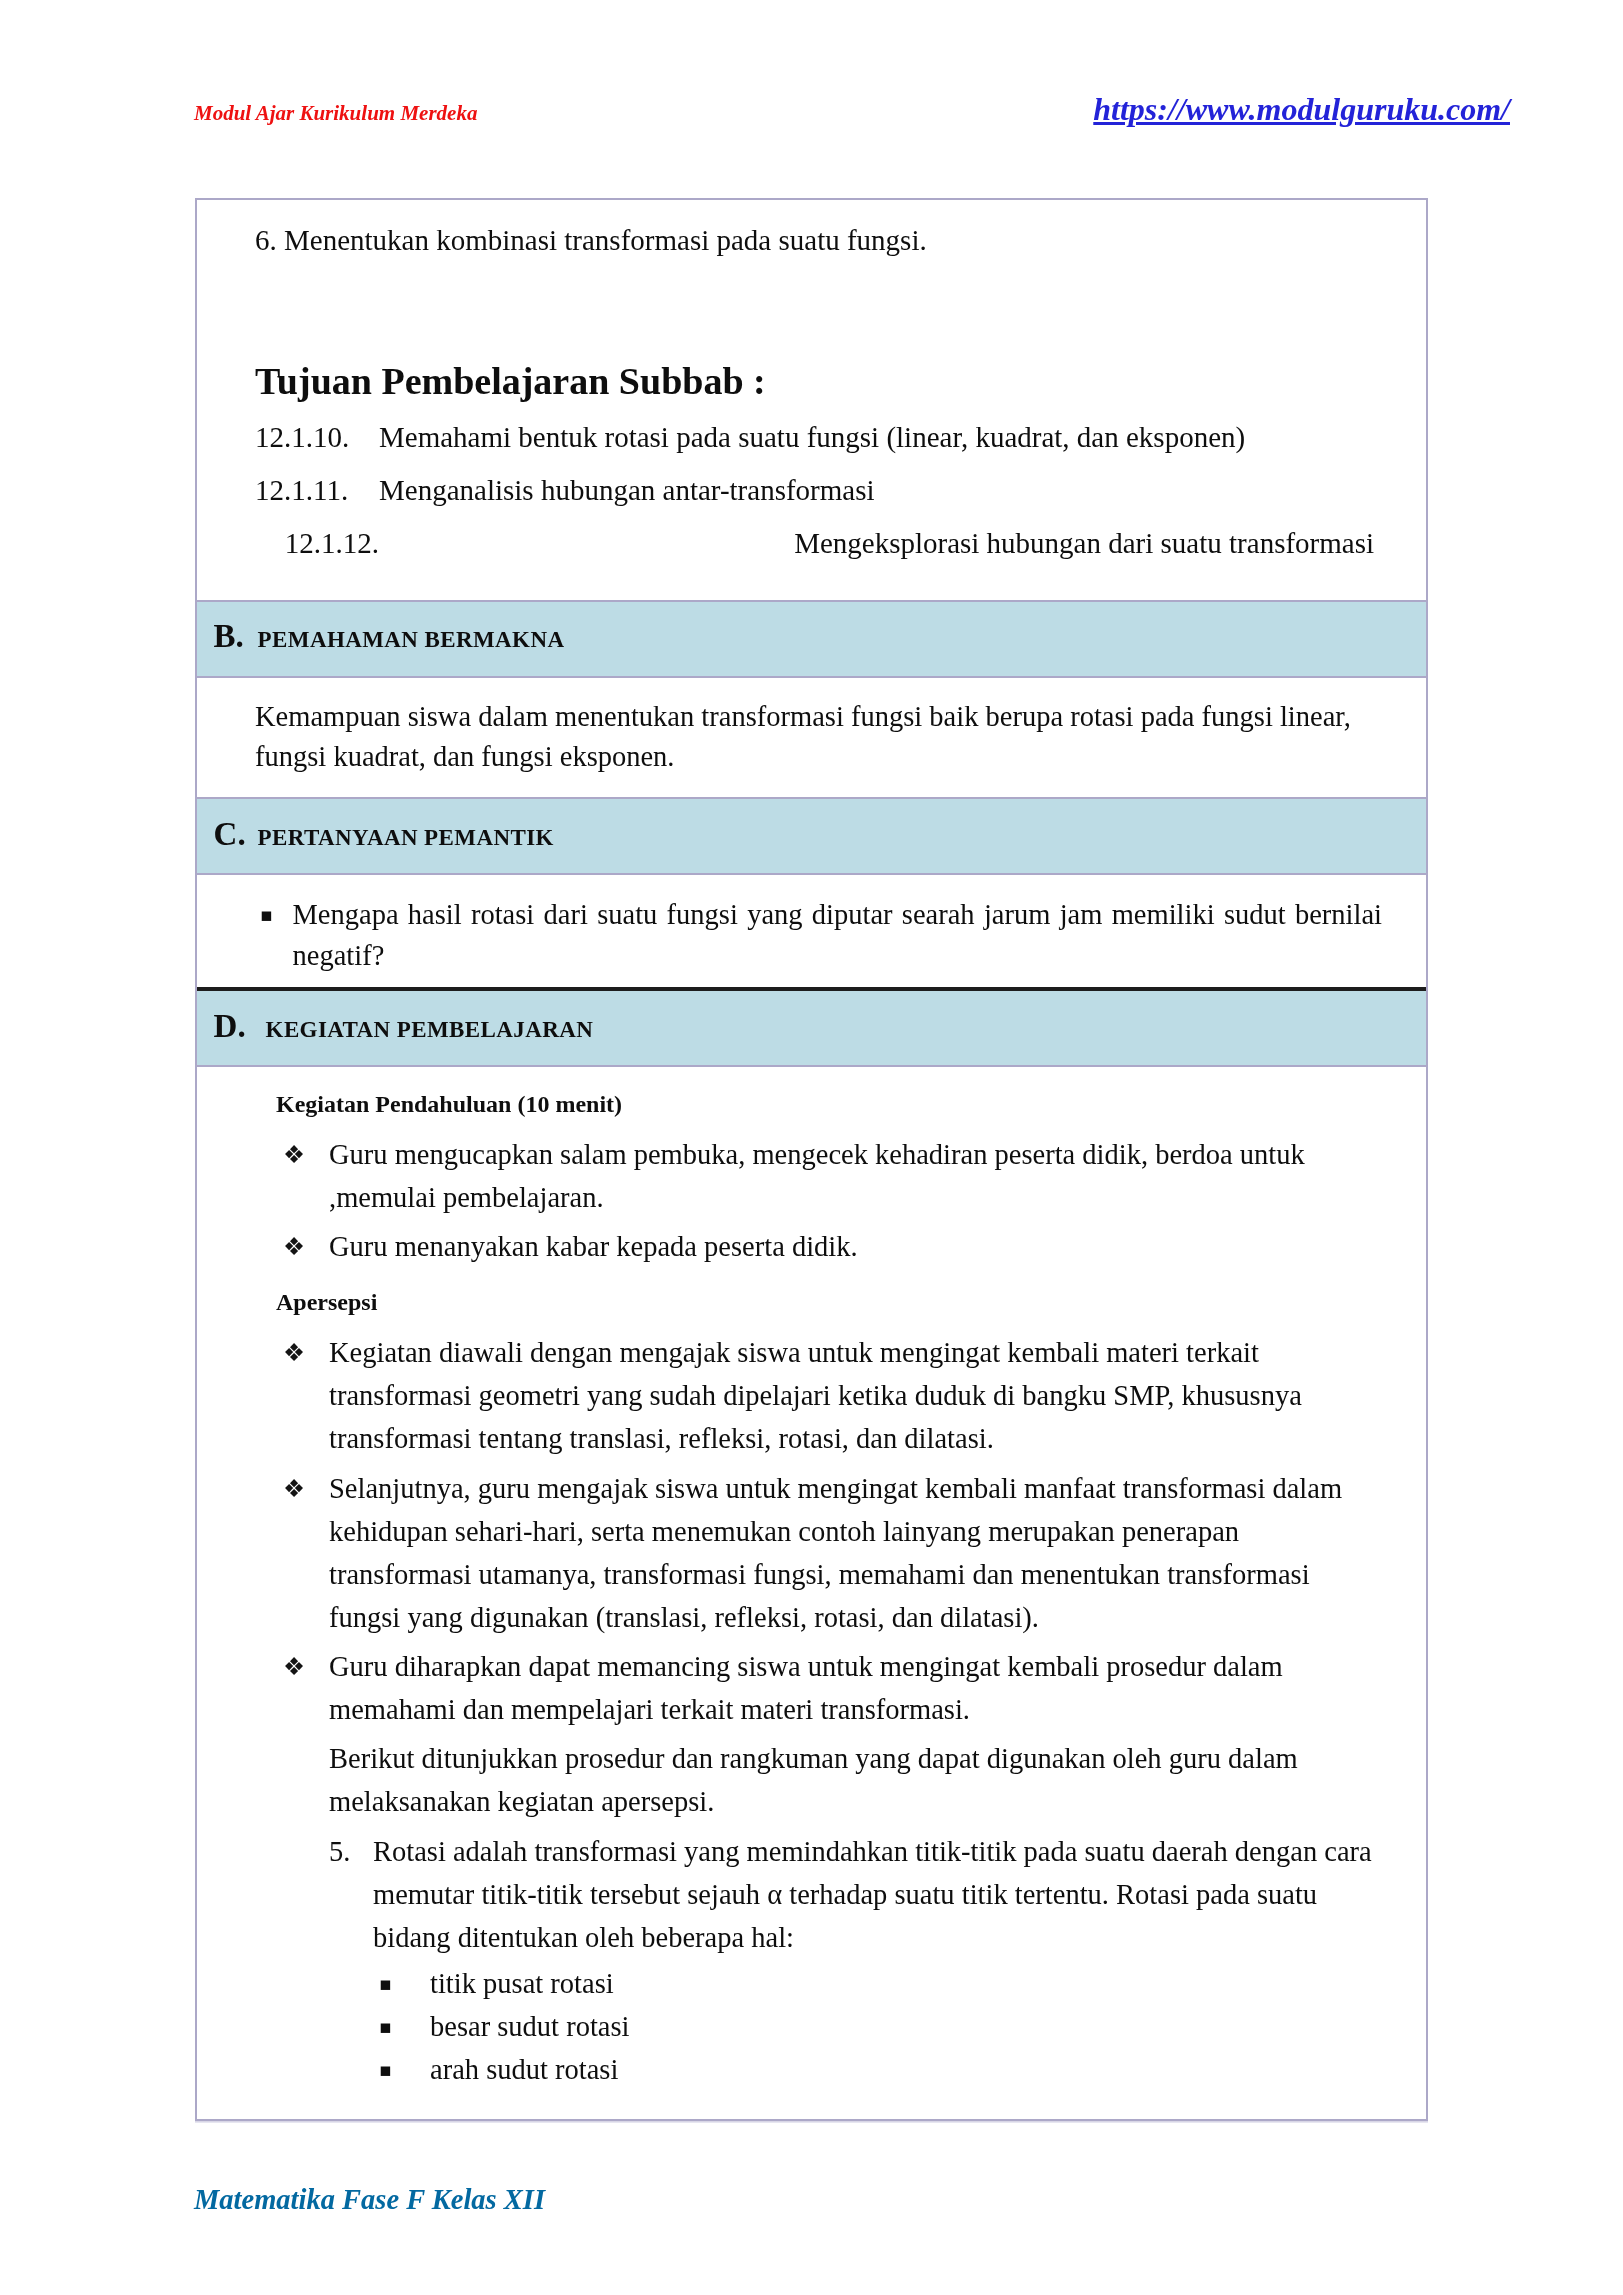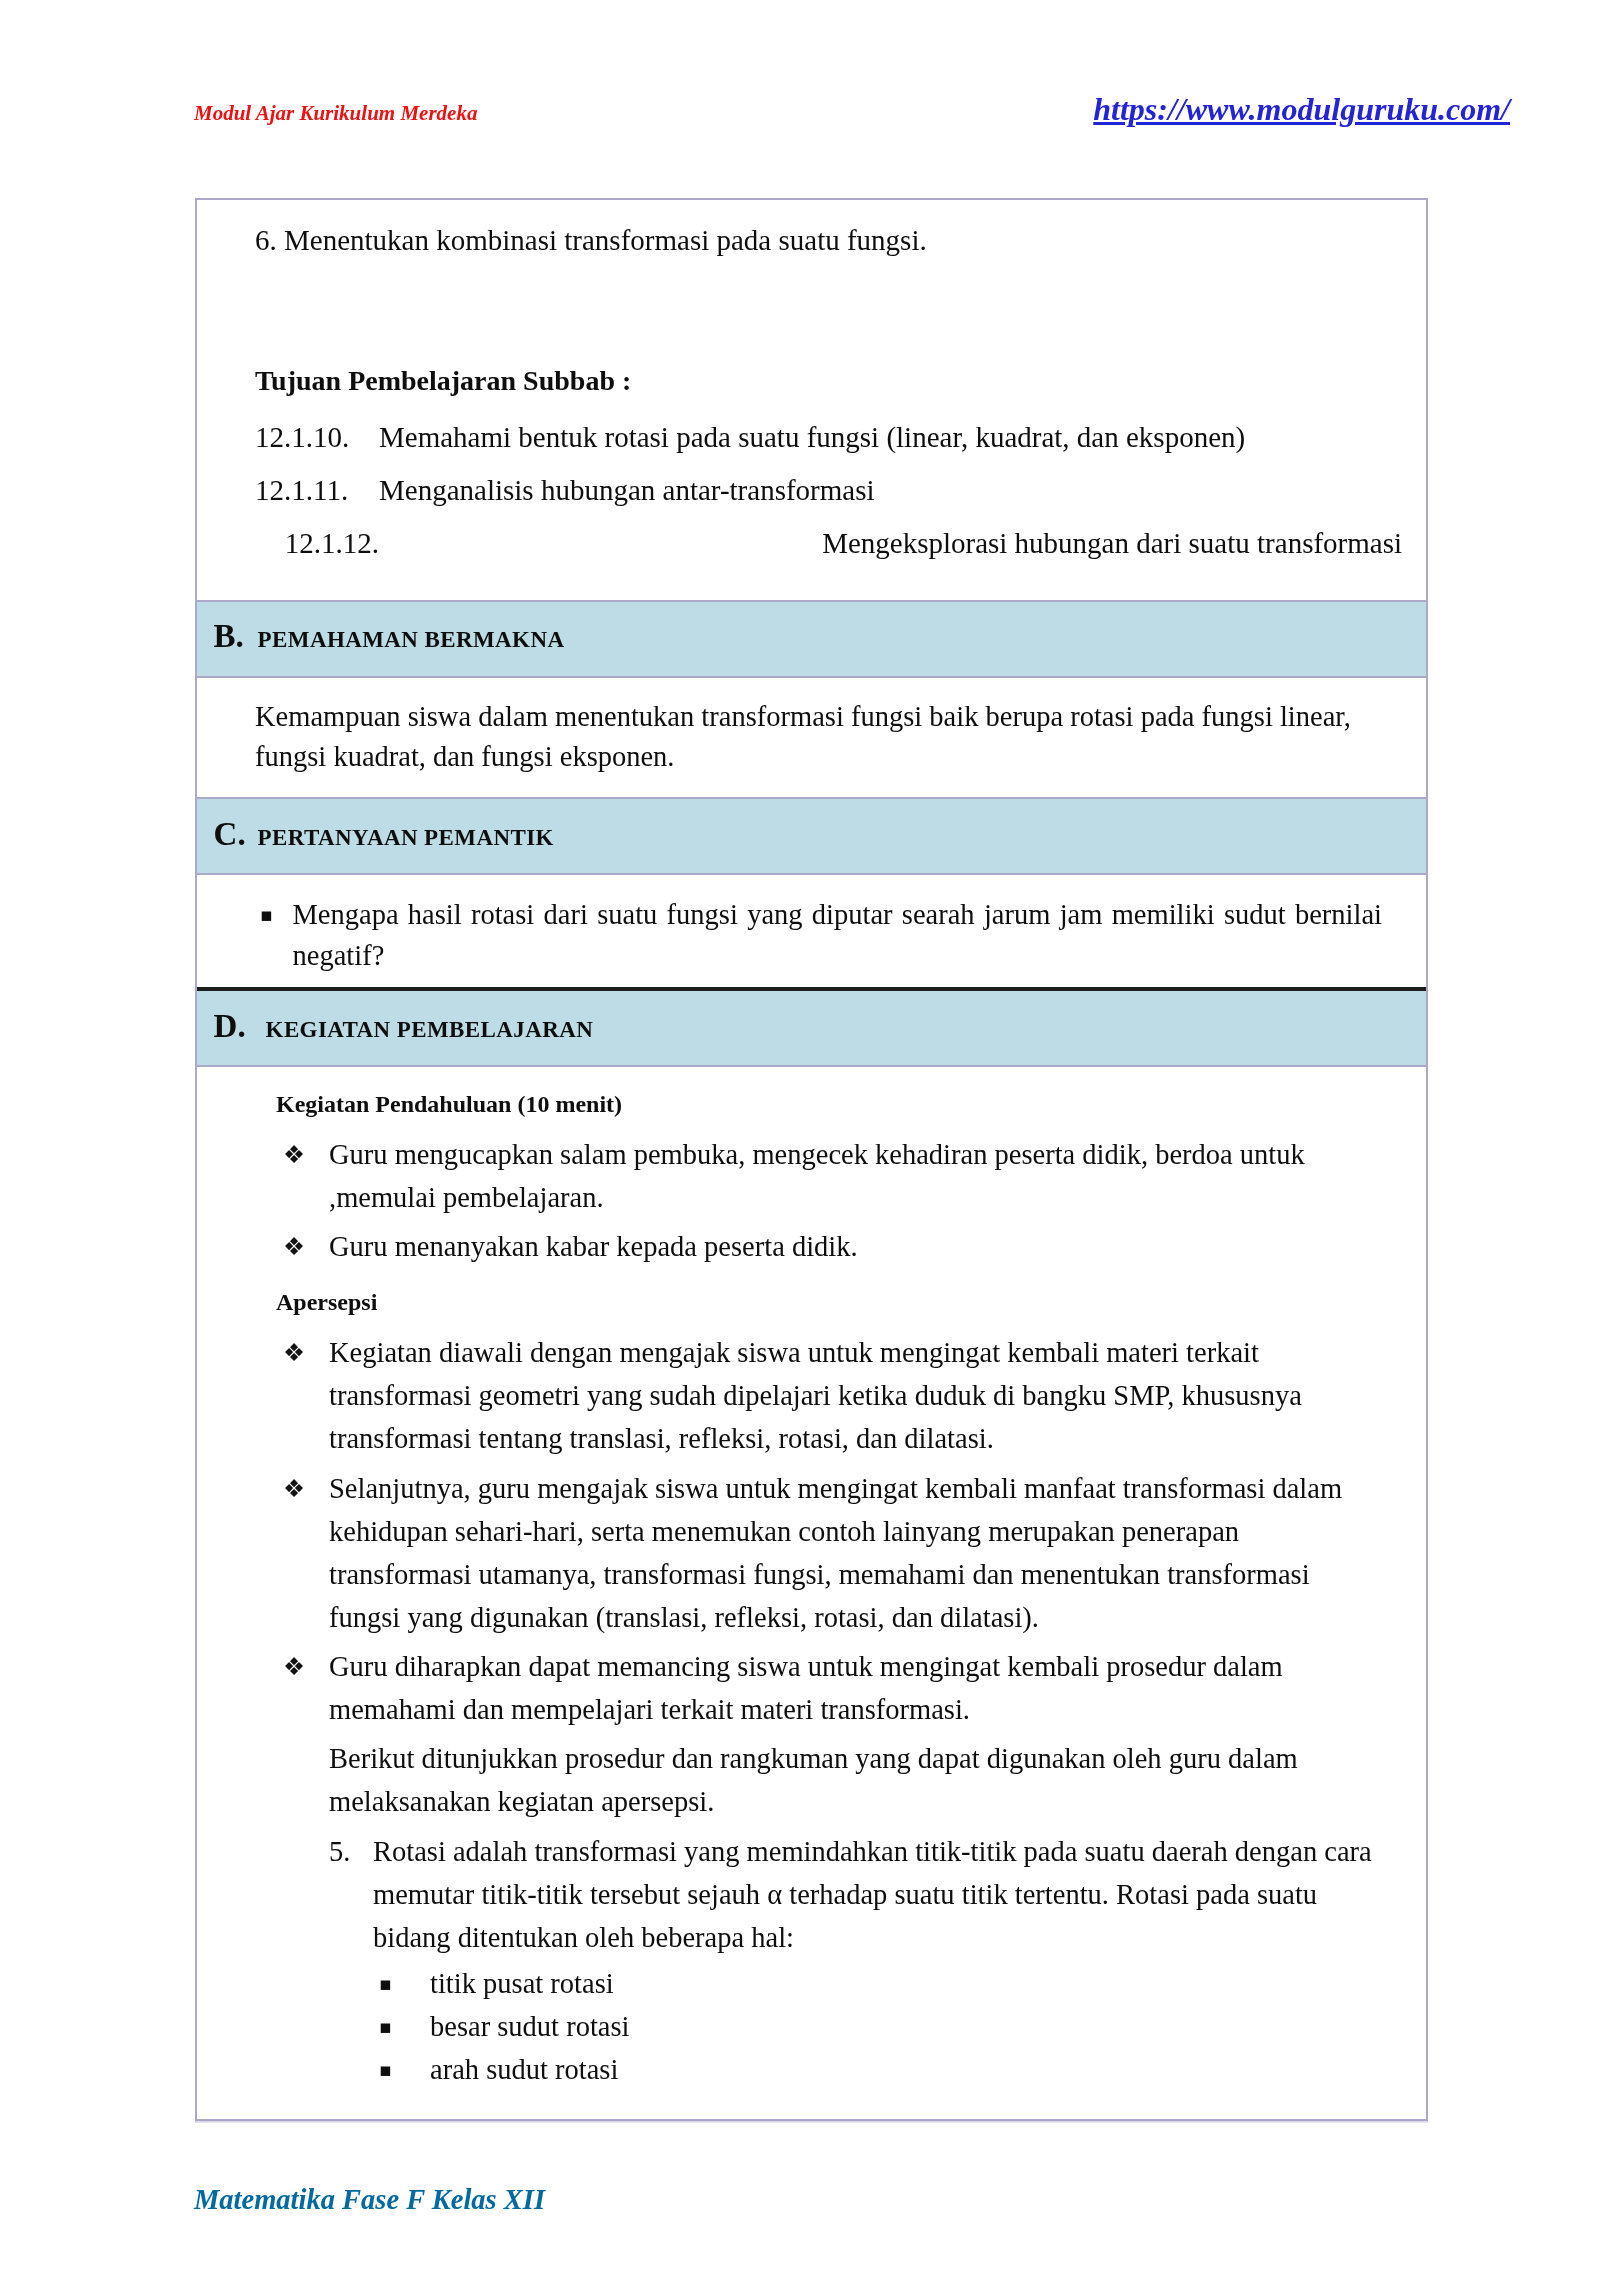--- a/index.html
+++ b/index.html
@@ -21,23 +21,23 @@
     text-decoration:underline; cursor:pointer;
   }
   
   .doc-table {
     margin-top:64px; margin-left:195px; width:1233px;
     border:2.4px solid #aca8c8; background:#ffffff;
     box-shadow:0 1.6px 0 #d8d6e6;
   }
   .row { background:#ffffff; }
   
-  .row-intro { padding:22px 24px 32px 58px; font-size:29px; }
+  .row-intro { padding:22px 52px 32px 58px; font-size:29px; }
   .item6 { line-height:36px; margin-bottom:105px; }
-  .subbab-heading { font-weight:bold; font-size:28px; line-height:36px; margin-bottom:20.6px; }
+  .subbab-heading { font-weight:bold; font-size:38px; line-height:36px; margin-bottom:20.6px; }
   .objective { display:flex; line-height:35px; margin-bottom:18px; }
   .objective:last-child { margin-bottom:7px;text-align:right; }
   .obj-code { width:124px; flex:0 0 124px; }
   .obj-text { flex:1; }
   
   .band {
     background:#bddce5; border-top:2.4px solid #aca8c8; border-bottom:2.4px solid #aca8c8;
     padding:16.6px 16px 17.4px 16.6px; display:flex; align-items:baseline;
   }
   .band-d { border-top:4.8px solid #1d1d1d; }

